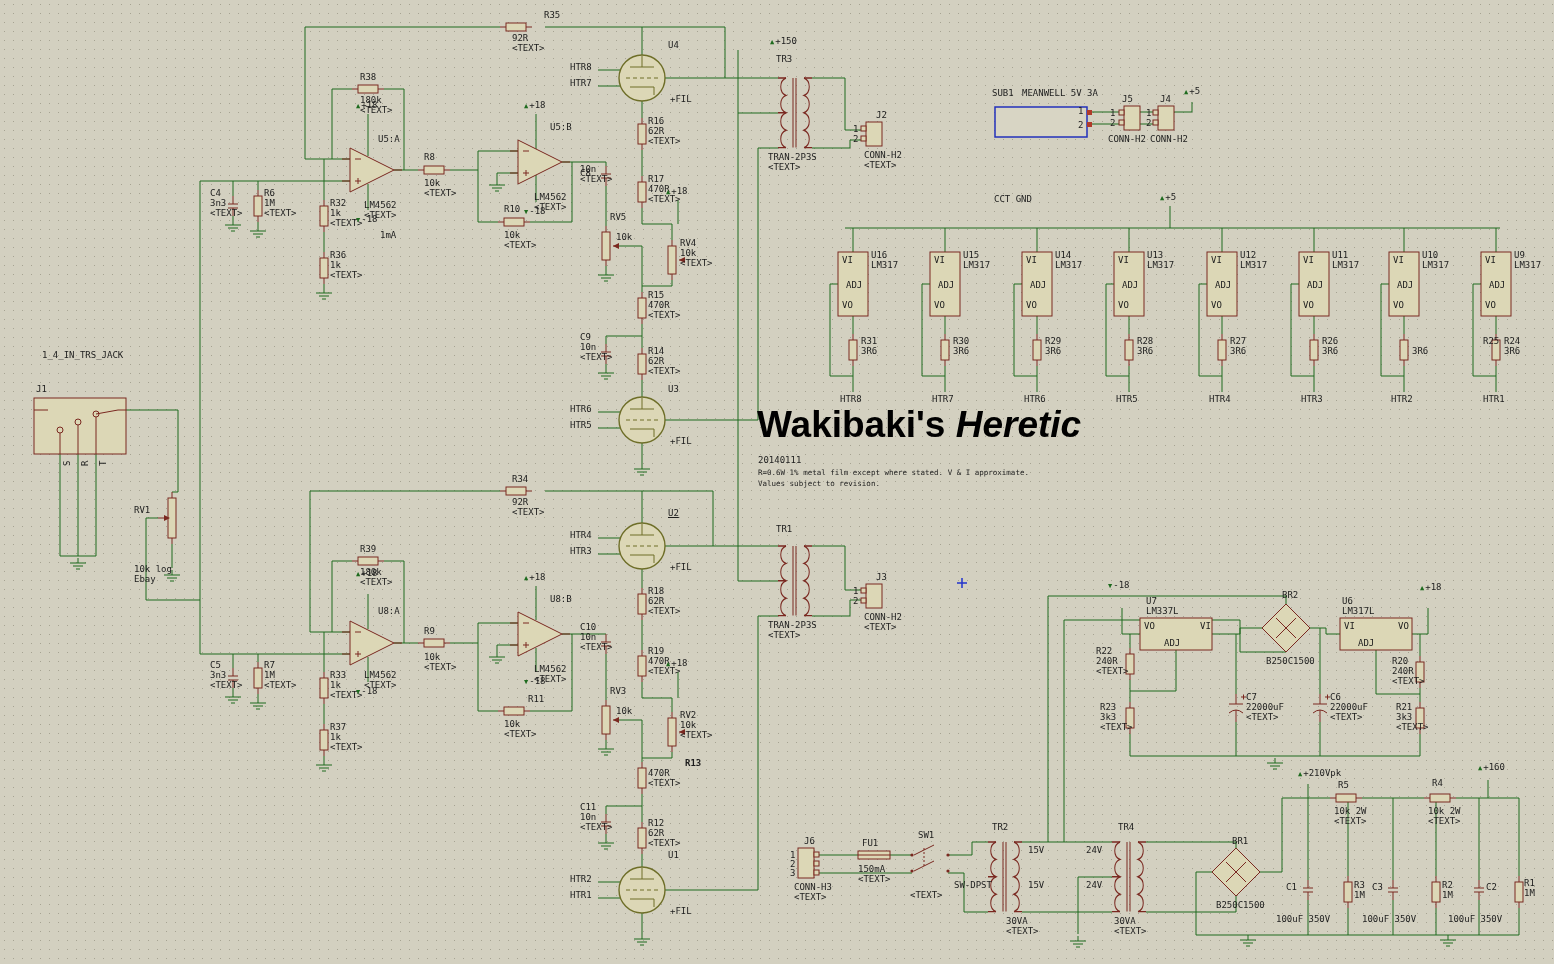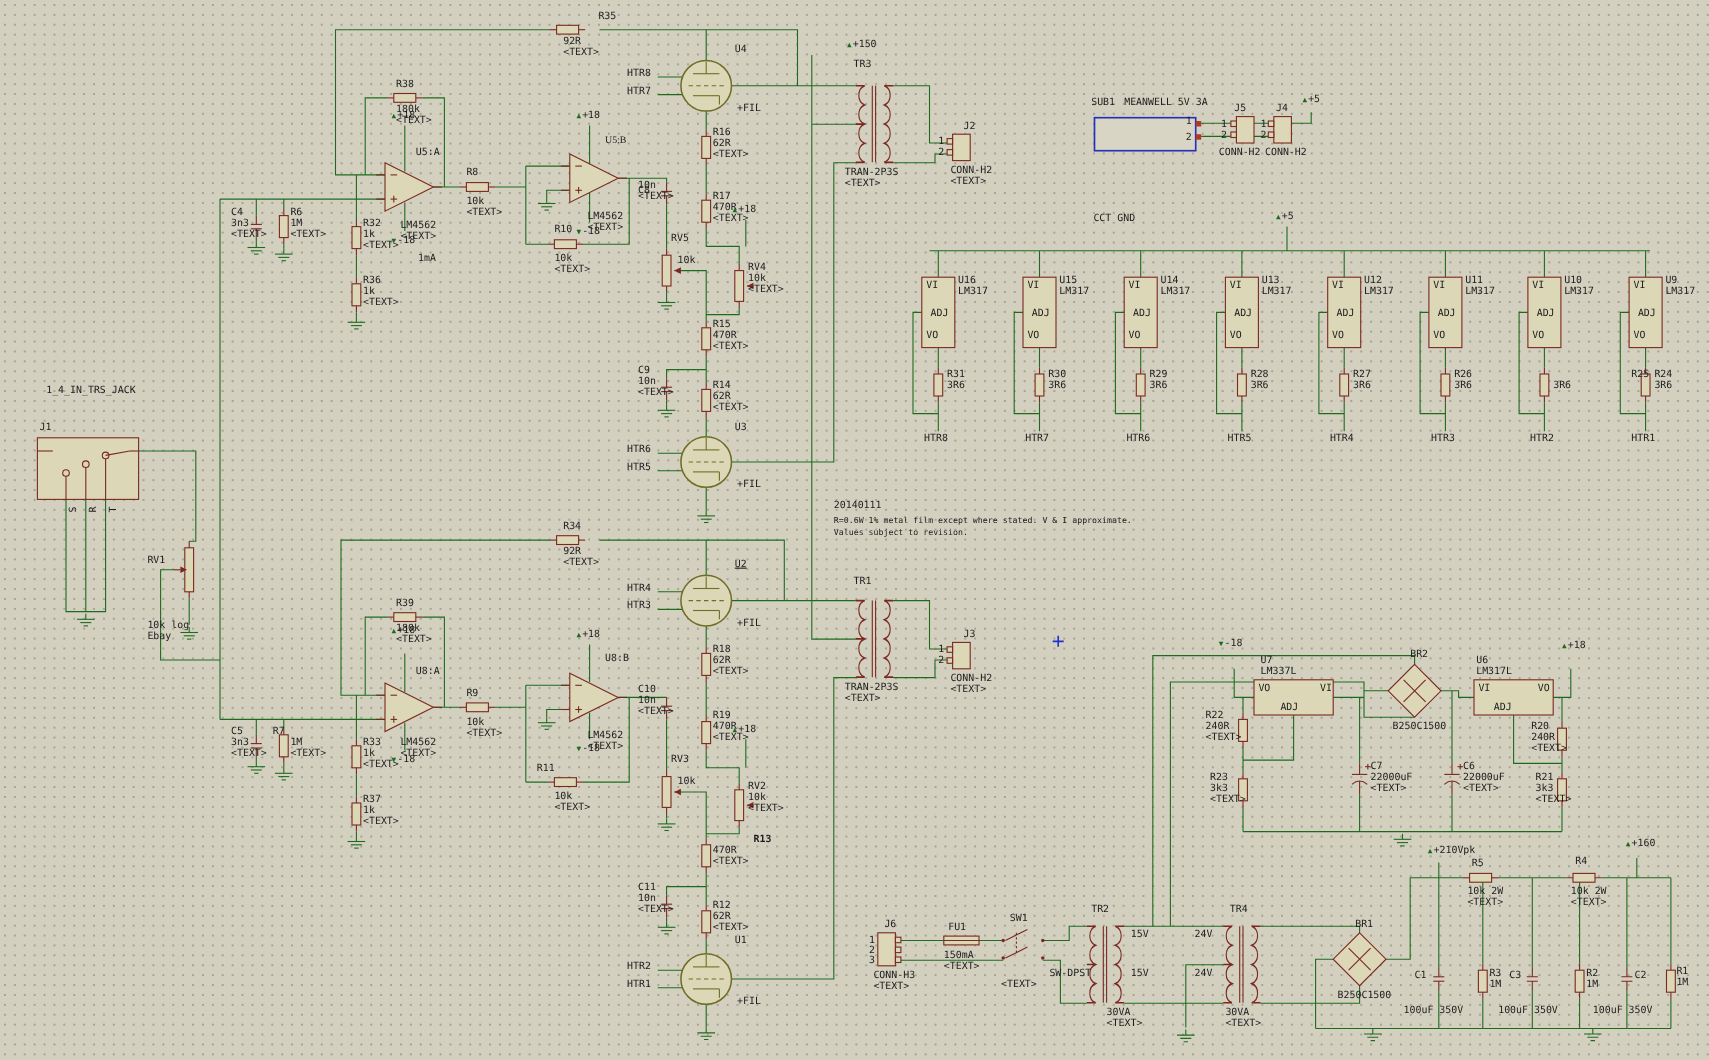--- a/index.html
+++ b/index.html
@@ -323,21 +323,21 @@
       <span class="lbl ph" style="left: 264px; top: 208px;">&lt;TEXT&gt;</span>
       <span class="lbl ref" style="left: 330px; top: 198px;">R32</span>
       <span class="lbl val" style="left: 330px; top: 208px;">1k</span>
       <span class="lbl ph" style="left: 330px; top: 218px;">&lt;TEXT&gt;</span>
       <span class="lbl ref" style="left: 330px; top: 250px;">R36</span>
       <span class="lbl val" style="left: 330px; top: 260px;">1k</span>
       <span class="lbl ph" style="left: 330px; top: 270px;">&lt;TEXT&gt;</span>
       <span class="lbl ref" style="left: 424px; top: 152px;">R8</span>
       <span class="lbl val" style="left: 424px; top: 178px;">10k</span>
       <span class="lbl ph" style="left: 424px; top: 188px;">&lt;TEXT&gt;</span>
-      <span class="lbl ref" style="left: 550px; top: 122px; font-family: Liberation Serif, serif;">U5:B</span>
+      <span class="lbl ref" style="left: 550px; top: 122px;">U5:B</span>
       <span class="lbl val" style="left: 534px; top: 192px;">LM4562</span>
       <span class="lbl ph" style="left: 534px; top: 202px;">&lt;TEXT&gt;</span>
       <span class="lbl ref" style="left: 504px; top: 204px;">R10</span>
       <span class="lbl val" style="left: 504px; top: 230px;">10k</span>
       <span class="lbl ph" style="left: 504px; top: 240px;">&lt;TEXT&gt;</span>
       <span class="lbl ref" style="left: 580px; top: 168px;">C8</span>
       <span class="lbl val" style="left: 580px; top: 164px;">10n</span>
       <span class="lbl ph" style="left: 580px; top: 174px;">&lt;TEXT&gt;</span>
       <span class="lbl ref" style="left: 648px; top: 116px;">R16</span>
       <span class="lbl val" style="left: 648px; top: 126px;">62R</span>
@@ -420,36 +420,36 @@
       <span class="lbl ph" style="left: 864px; top: 622px;">&lt;TEXT&gt;</span>
       <span class="lbl ref" style="left: 360px; top: 544px;">R39</span>
       <span class="lbl val" style="left: 360px; top: 567px;">180k</span>
       <span class="lbl ph" style="left: 360px; top: 577px;">&lt;TEXT&gt;</span>
       <span class="lbl ref" style="left: 378px; top: 606px;">U8:A</span>
       <span class="lbl val" style="left: 364px; top: 670px;">LM4562</span>
       <span class="lbl ph" style="left: 364px; top: 680px;">&lt;TEXT&gt;</span>
       <span class="lbl ref" style="left: 210px; top: 660px;">C5</span>
       <span class="lbl val" style="left: 210px; top: 670px;">3n3</span>
       <span class="lbl ph" style="left: 210px; top: 680px;">&lt;TEXT&gt;</span>
-      <span class="lbl ref" style="left: 248px; top: 660px; text-align: center;">R7</span>
+      <span class="lbl ref" style="left: 264px; top: 660px; text-align: center;">R7</span>
       <span class="lbl val" style="left: 264px; top: 670px;">1M</span>
       <span class="lbl ph" style="left: 264px; top: 680px;">&lt;TEXT&gt;</span>
       <span class="lbl ref" style="left: 330px; top: 670px;">R33</span>
       <span class="lbl val" style="left: 330px; top: 680px;">1k</span>
       <span class="lbl ph" style="left: 330px; top: 690px;">&lt;TEXT&gt;</span>
       <span class="lbl ref" style="left: 330px; top: 722px;">R37</span>
       <span class="lbl val" style="left: 330px; top: 732px;">1k</span>
       <span class="lbl ph" style="left: 330px; top: 742px;">&lt;TEXT&gt;</span>
       <span class="lbl ref" style="left: 424px; top: 626px;">R9</span>
       <span class="lbl val" style="left: 424px; top: 652px;">10k</span>
       <span class="lbl ph" style="left: 424px; top: 662px;">&lt;TEXT&gt;</span>
       <span class="lbl ref" style="left: 550px; top: 594px;">U8:B</span>
       <span class="lbl val" style="left: 534px; top: 664px;">LM4562</span>
       <span class="lbl ph" style="left: 534px; top: 674px;">&lt;TEXT&gt;</span>
-      <span class="lbl ref" style="left: 488px; top: 694px;">R11</span>
+      <span class="lbl ref" style="left: 528px; top: 694px;">R11</span>
       <span class="lbl val" style="left: 504px; top: 719px;">10k</span>
       <span class="lbl ph" style="left: 504px; top: 729px;">&lt;TEXT&gt;</span>
       <span class="lbl ref" style="left: 580px; top: 622px;">C10</span>
       <span class="lbl val" style="left: 580px; top: 632px;">10n</span>
       <span class="lbl ph" style="left: 580px; top: 642px;">&lt;TEXT&gt;</span>
       <span class="lbl ref" style="left: 648px; top: 586px;">R18</span>
       <span class="lbl val" style="left: 648px; top: 596px;">62R</span>
       <span class="lbl ph" style="left: 648px; top: 606px;">&lt;TEXT&gt;</span>
       <span class="lbl ref" style="left: 648px; top: 646px;">R19</span>
       <span class="lbl val" style="left: 648px; top: 656px;">470R</span>
@@ -614,17 +614,18 @@
       <span class="lbl pin" style="left: 1303px; top: 300px;">VO</span>
       <span class="lbl pin" style="left: 1307px; top: 280px;">ADJ</span>
       <span class="lbl pin" style="left: 1393px; top: 255px;">VI</span>
       <span class="lbl pin" style="left: 1393px; top: 300px;">VO</span>
       <span class="lbl pin" style="left: 1397px; top: 280px;">ADJ</span>
       <span class="lbl pin" style="left: 1485px; top: 255px;">VI</span>
       <span class="lbl pin" style="left: 1485px; top: 300px;">VO</span>
       <span class="lbl pin" style="left: 1489px; top: 280px;">ADJ</span>
     </div>
 
+<div class="title"><span>Wakibaki's </span><i>Heretic</i></div>
 <div class="note d8" style="left:758px;top:455px">20140111</div>
 <div class="note" style="left:758px;top:468px">R=0.6W 1% metal film except where stated. V &amp; I approximate.</div>
 <div class="note" style="left:758px;top:479px">Values subject to revision.</div>
 
 </div>
 
 </body></html>

